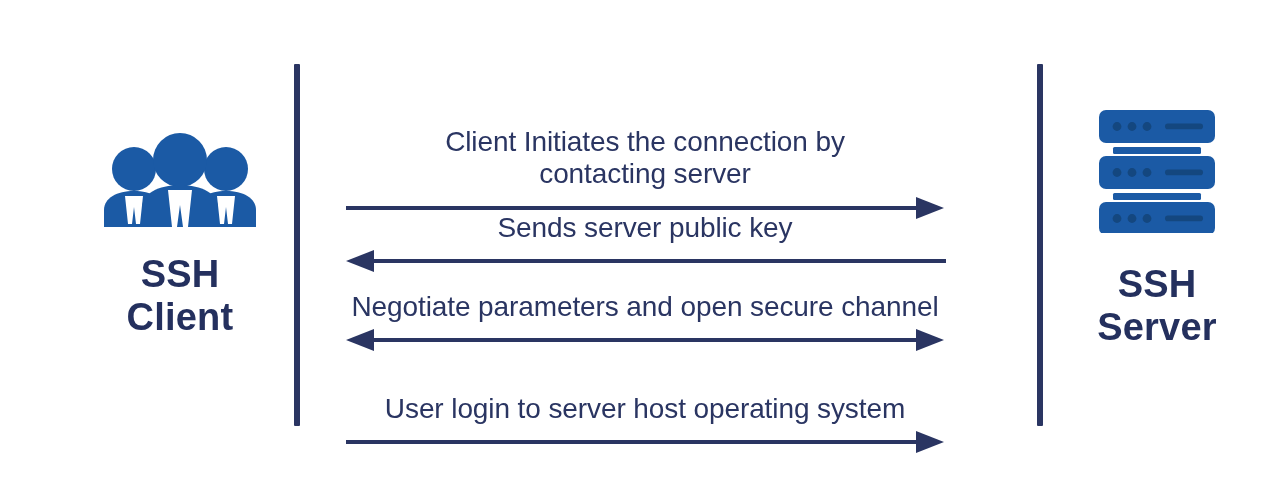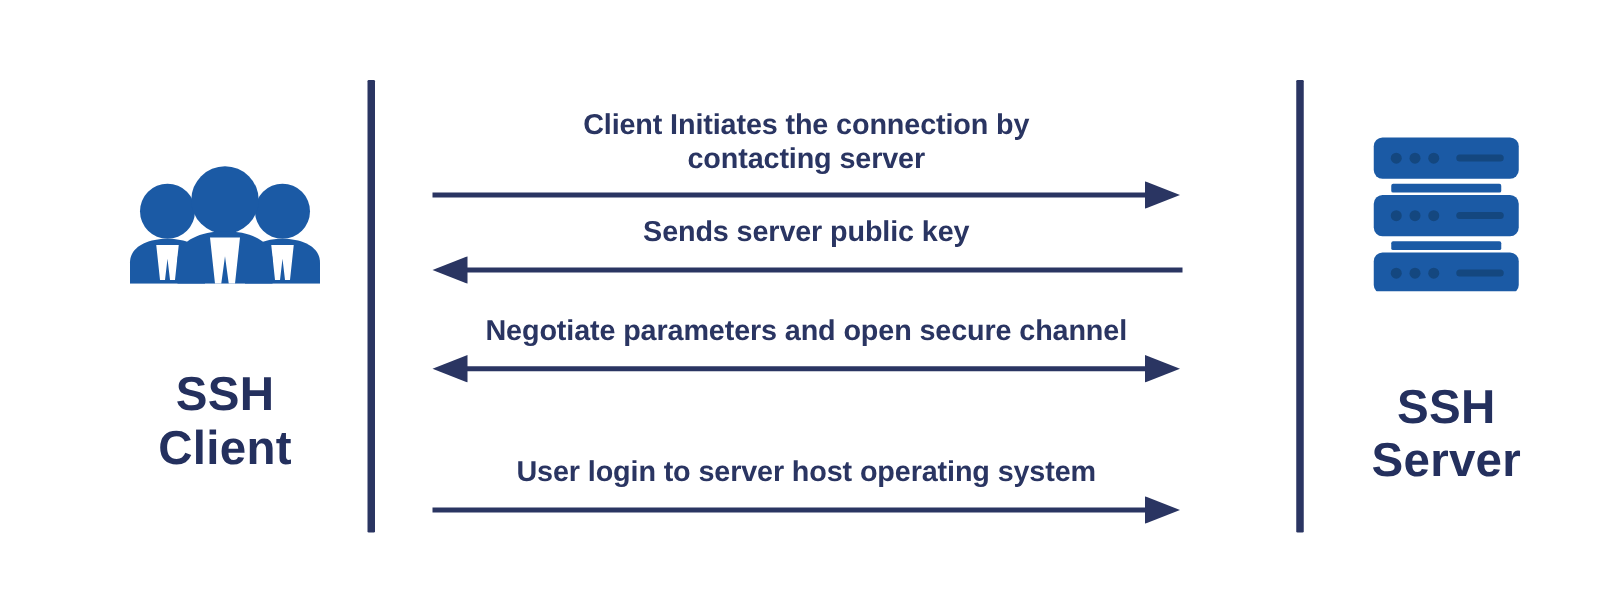--- a/index.html
+++ b/index.html
@@ -18,21 +18,20 @@
     overflow: hidden;
   }
 
   
   .actor {
     position: absolute;
     display: flex;
     flex-direction: column;
     align-items: center;
     width: 230px;
-    gap: 41px;
   }
   .actor-label {
     text-align: center;
     color: #24305e;
     font-weight: bold;
     font-size: 38px;
     line-height: 1.12;
     letter-spacing: 0.2px;
     white-space: pre-line;
   }
@@ -63,38 +62,39 @@
   #lifeline-server { left: 1037px; }
 
   
   .message {
     position: absolute;
     left: 340px;
     width: 610px;
   }
   .message-label {
     color: #2a3562;
-    font-size: 23px;
-    font-weight: bold;
+    font-size: 28px;
+    font-weight: normal;
     text-align: center;
     line-height: 1.16;
     letter-spacing: -0.1px;
     white-space: pre-line;
+    margin-top: 40px;
   }
   .arrow-wrap {
     position: relative;
     height: 22px;
     margin-top: 6px;
   }
   .arrow-svg { display: block; }
 
   #message-1 { top: 86px; }
   #message-2 { top: 172px; }
   #message-3 { top: 251px; }
-  #message-4 { top: 364px; }
+  #message-4 { top: 353px; }
 </style>
 </head>
 <body>
 
 <div id="stage">
 
   <div class="actor" id="client-actor">
     <span class="actor-icon">
       <svg width="160" height="95" viewBox="0 0 160 95" xmlns="http://www.w3.org/2000/svg">
 

